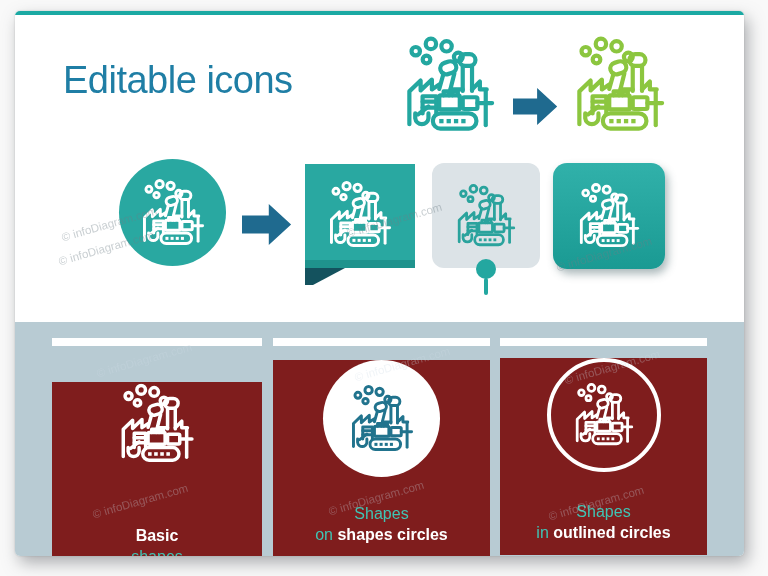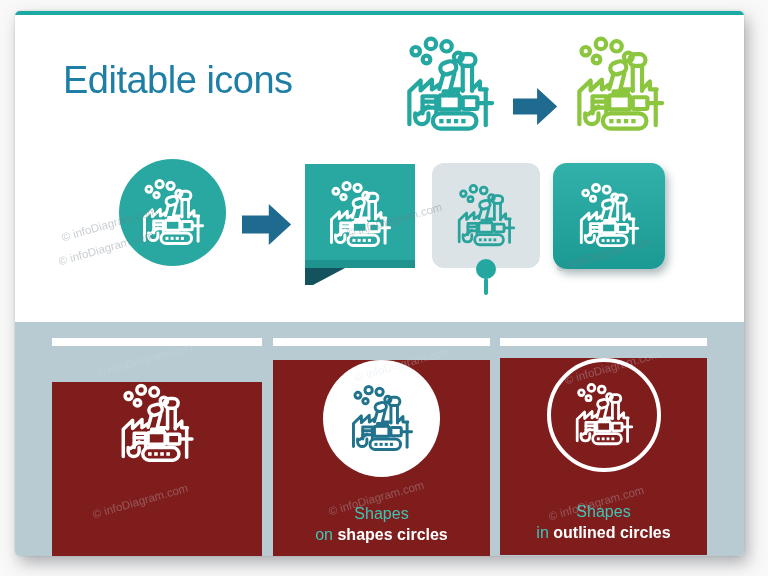--- a/index.html
+++ b/index.html
@@ -156,20 +156,24 @@
     </div>
 
     <div class="band">
 
       <div class="tile tile-1">
         <div class="tile-strip"></div>
         <div class="tile-body">
           <svg class="fi fi-basic" viewBox="0 0 96 100">
               <use href="#factory"></use>
             </svg>
+          <div class="tile-label">
+            <span class="bw">Basic</span><br>
+            <span class="accent">shapes</span>
+          </div>
         </div>
       </div>
 
       <div class="tile tile-2">
         <div class="tile-strip"></div>
         <div class="tile-body">
           <div class="t2-circle">
             <svg class="fi" viewBox="0 0 96 100">
                 <use href="#factory"></use>
               </svg>

